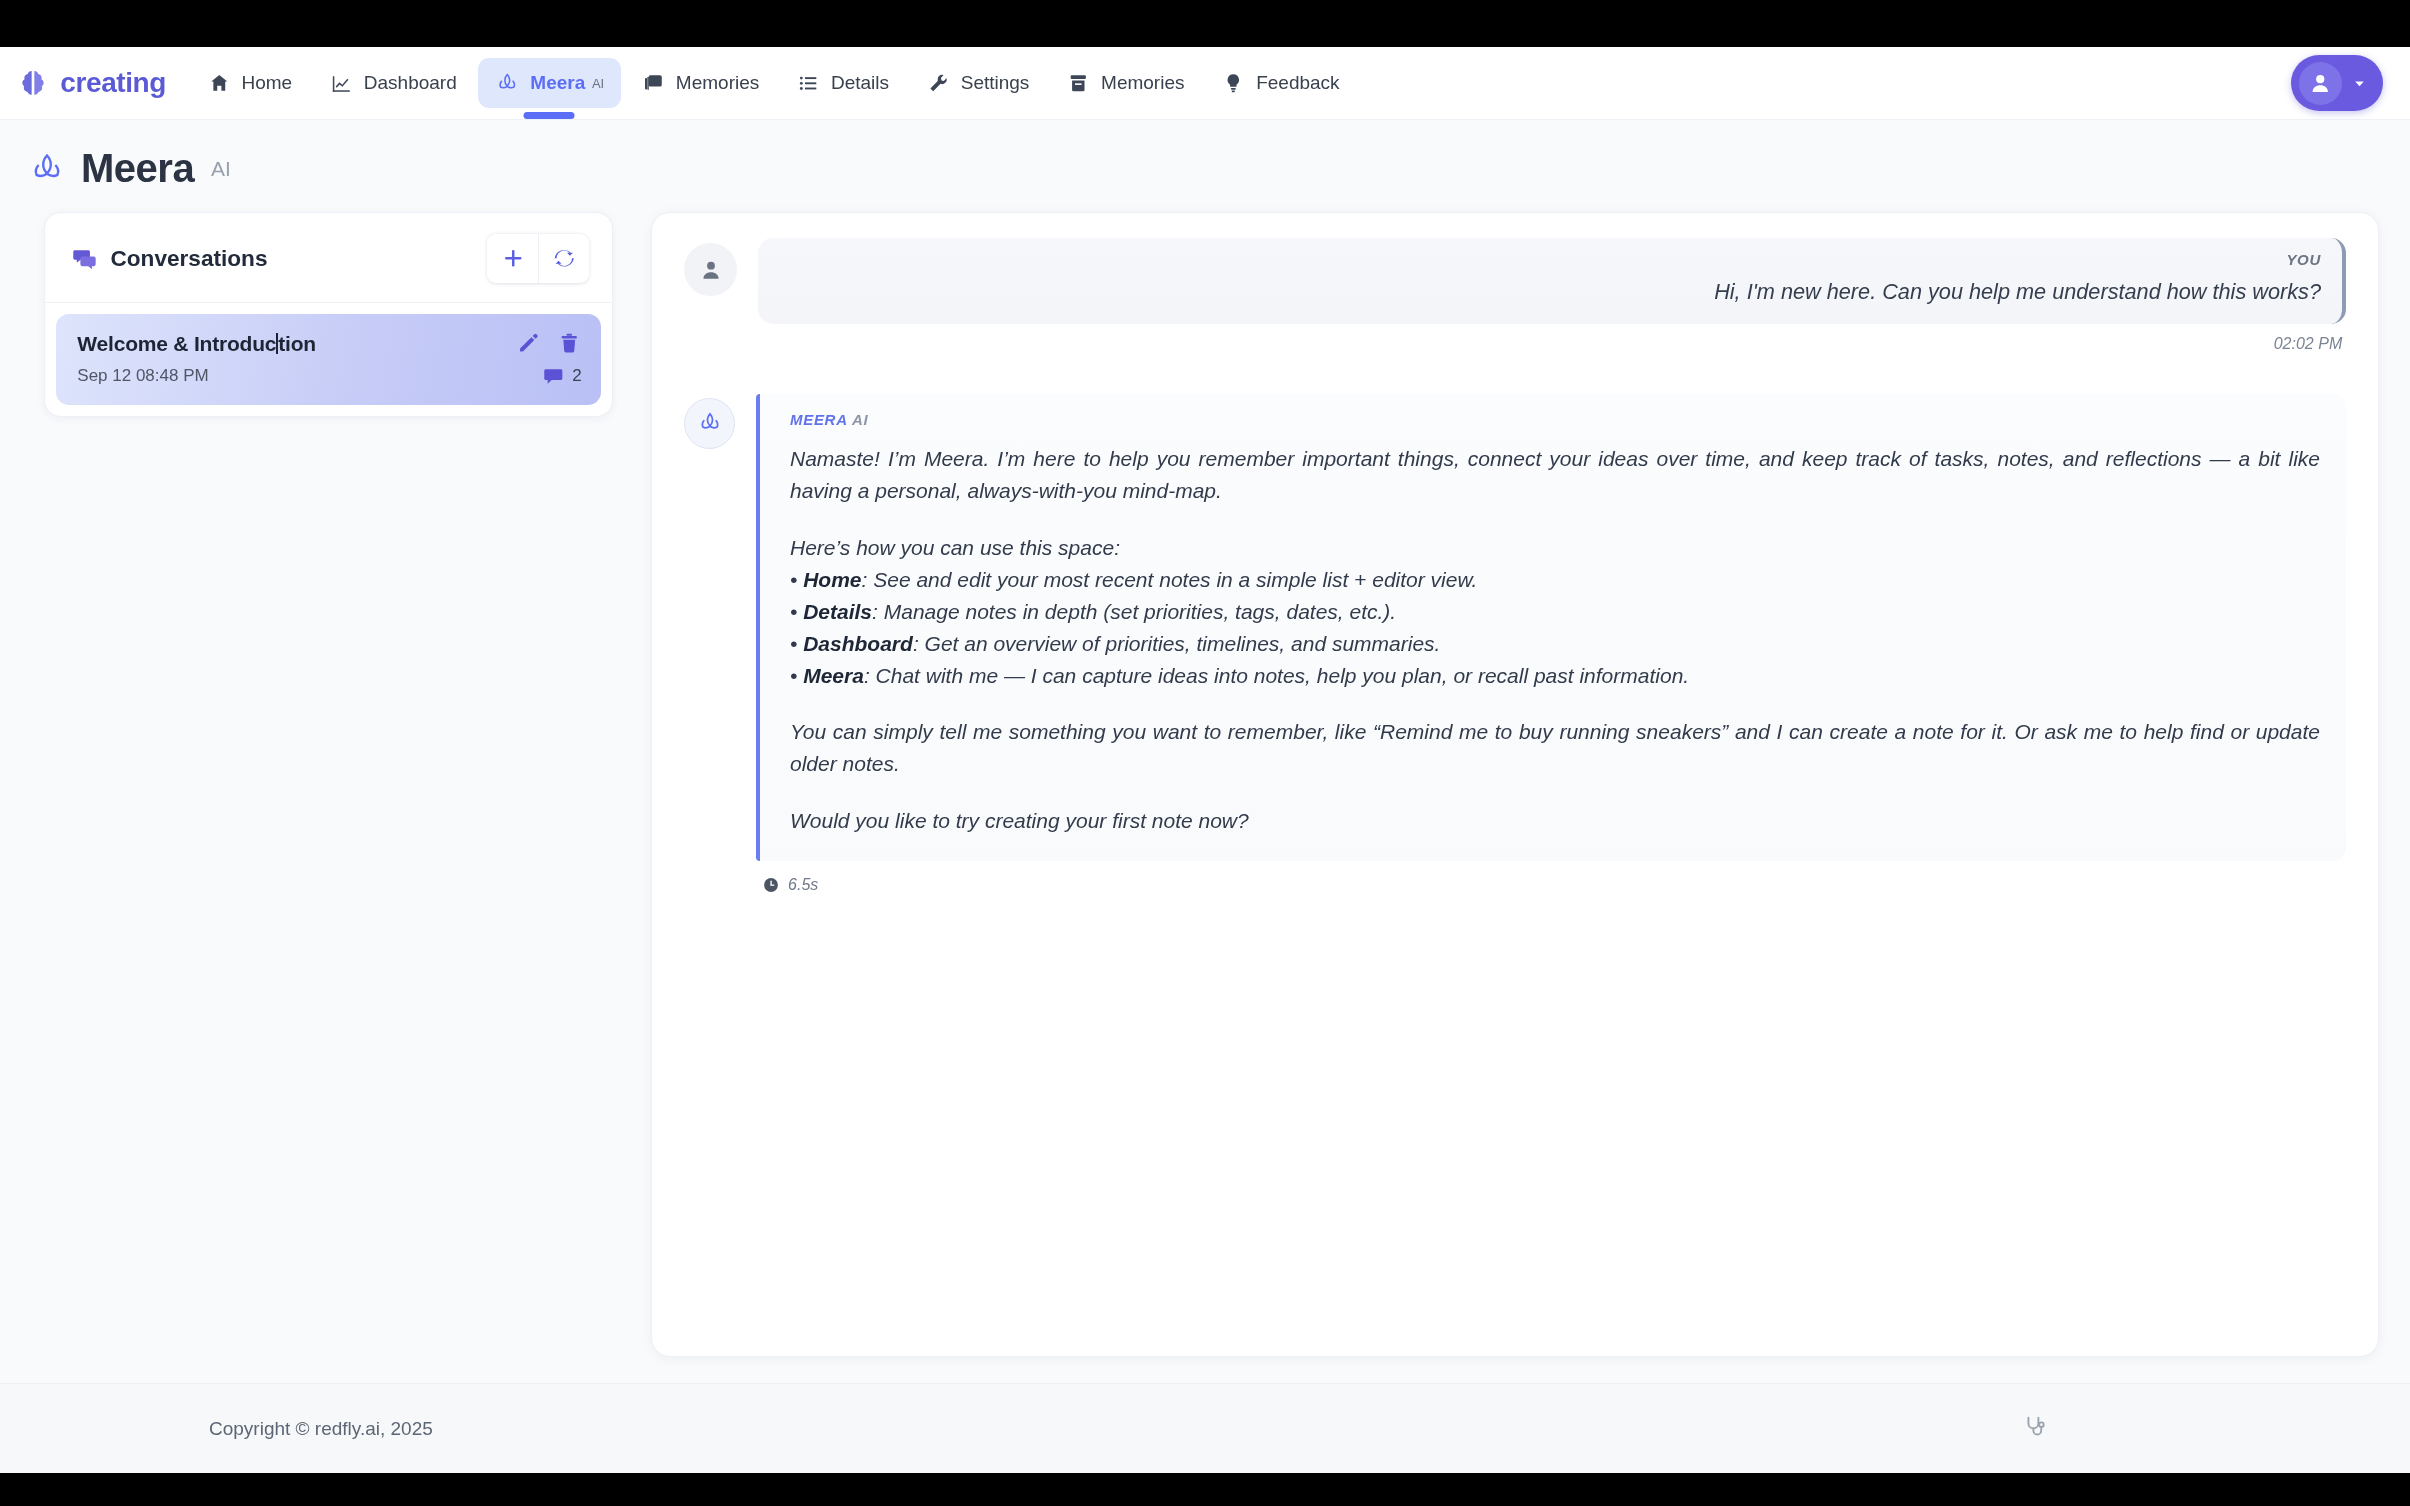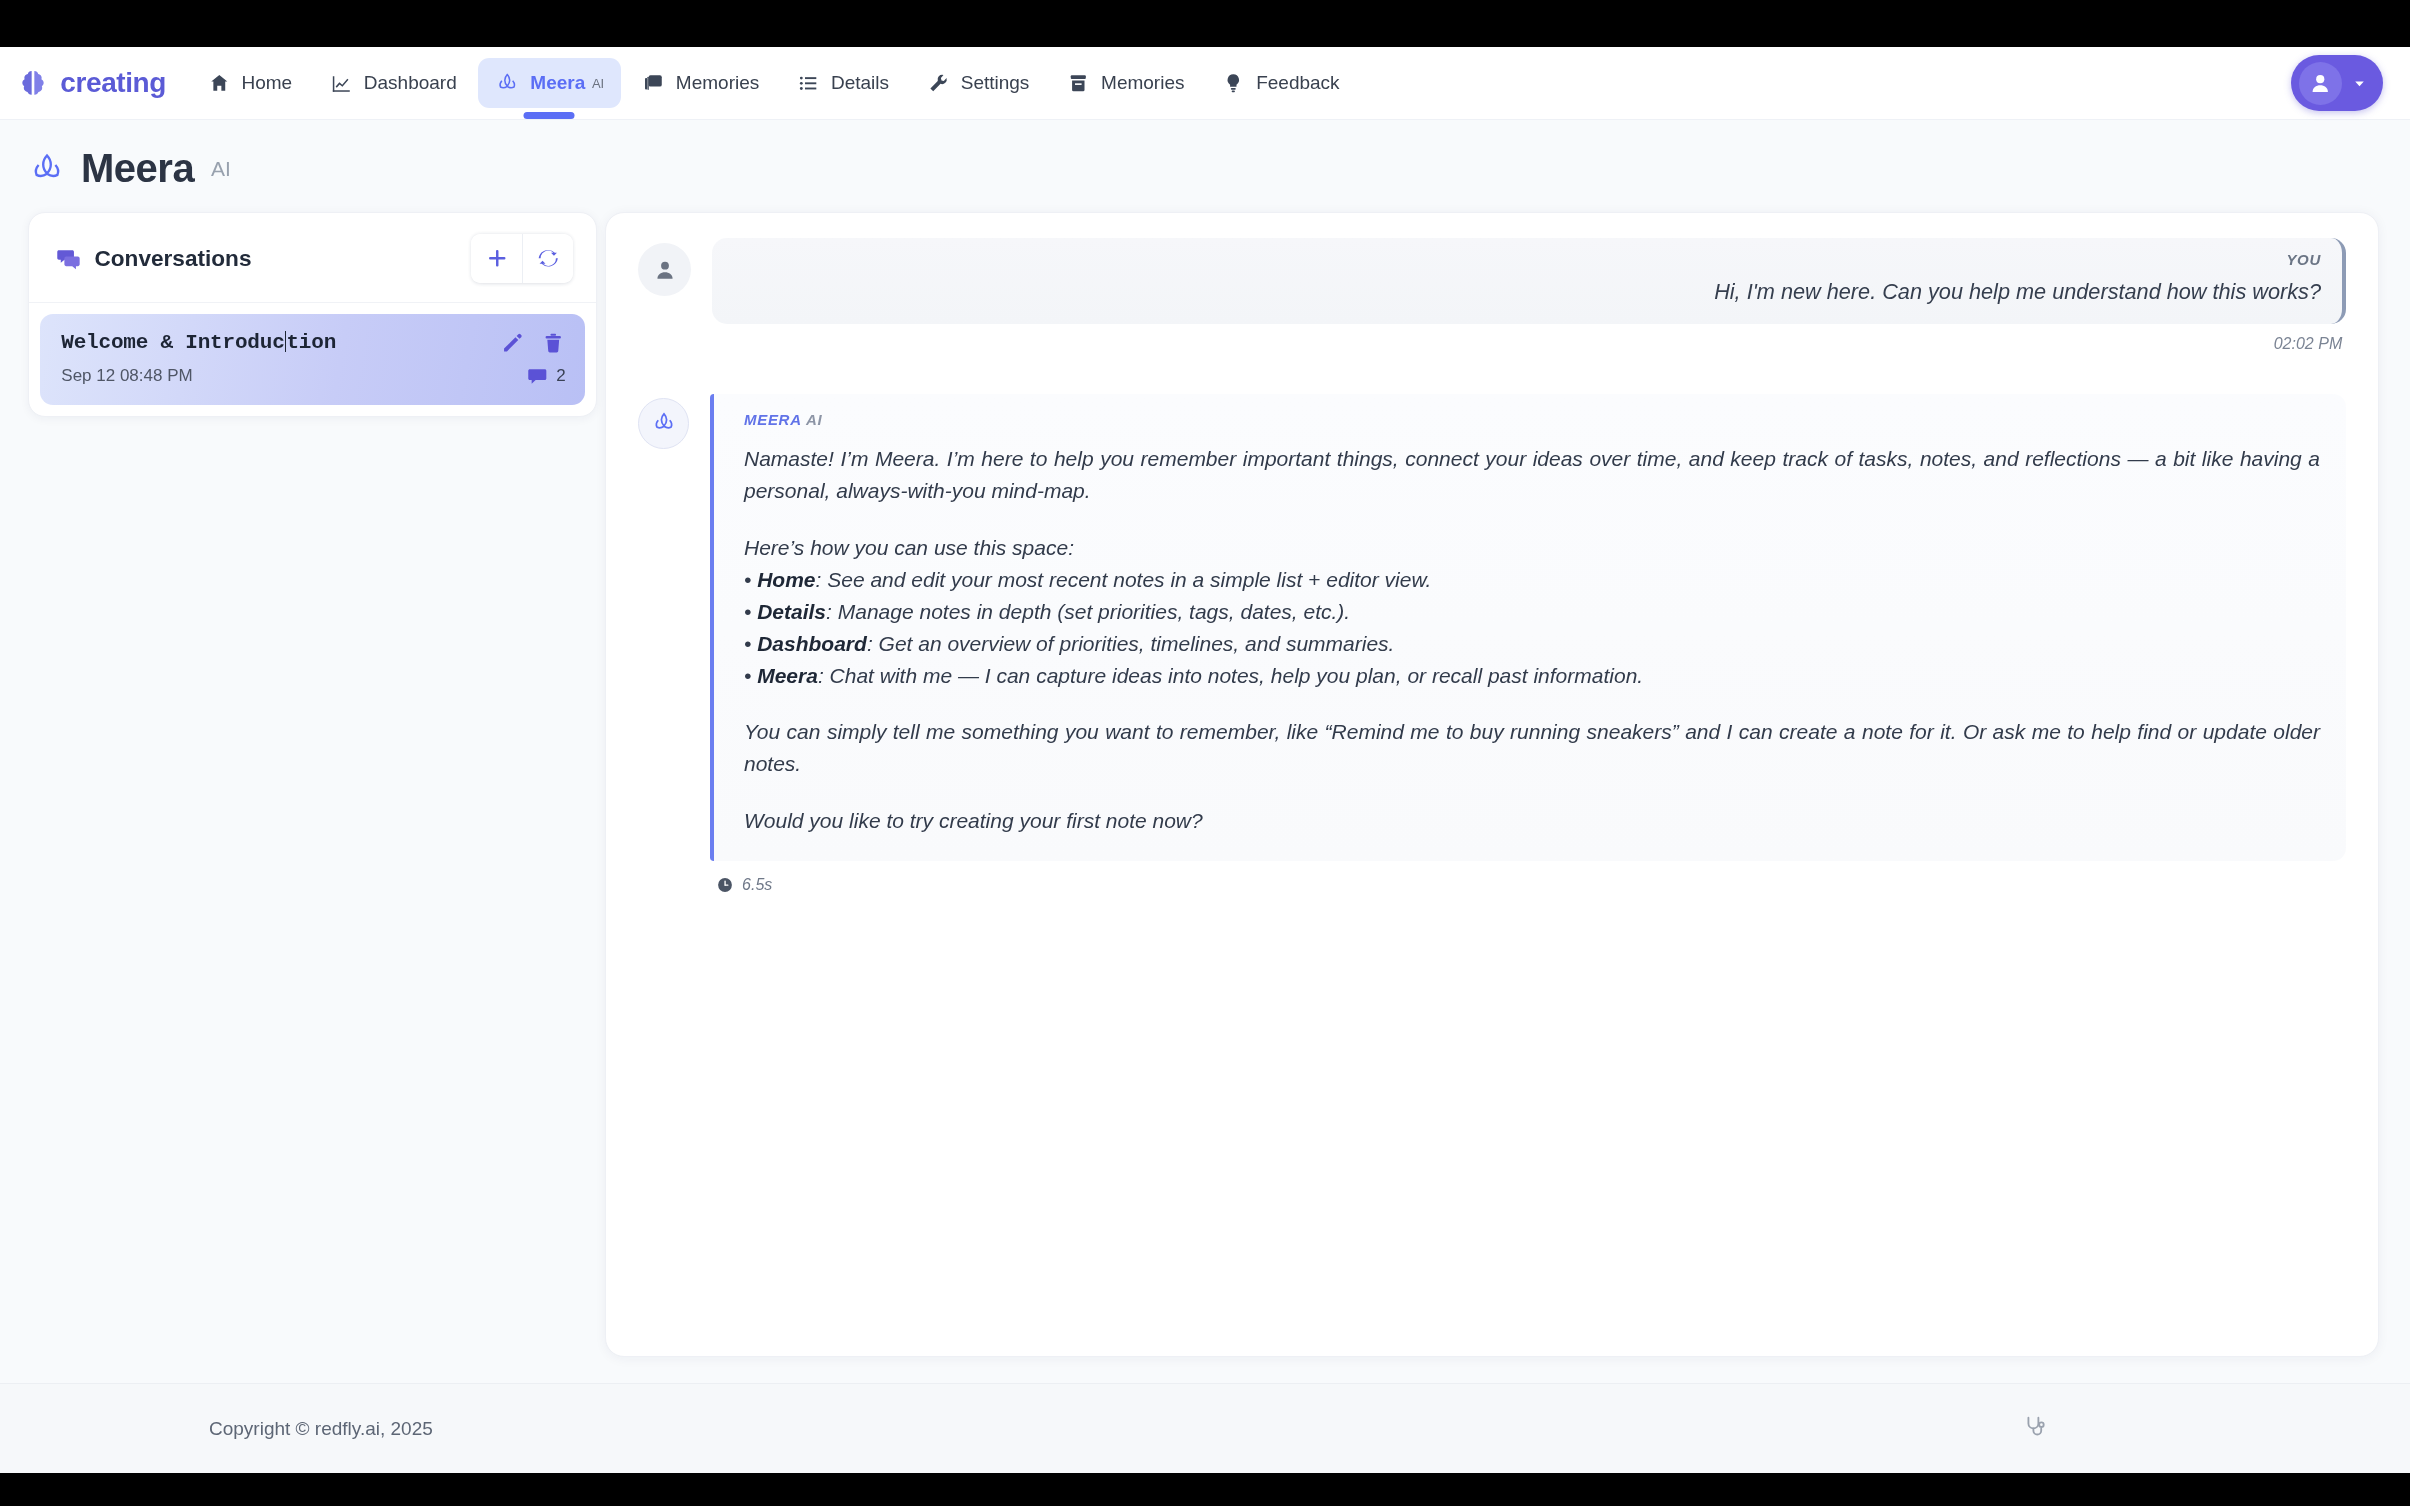--- a/index.html
+++ b/index.html
@@ -63,21 +63,21 @@
 
   
   .page-head {
     display: flex; align-items: center; gap: 15px;
     padding: 26px 0 21px 28px;
   }
   .page-title { font-size: 40px; font-weight: 600; color: #2c3444; letter-spacing: -0.5px; }
   .page-title-sub { font-size: 21px; color: #98a1ae; font-weight: 400; margin-left: 1.9px; }
 
   
-  .content { flex: 1; display: flex; gap: 8px; padding: 0 32px 0 28px; min-height: 0; }
+  .content { flex: 1; display: flex; gap: 38px; padding: 0 32px 0 44px; min-height: 0; }
 
   
   .convo-panel {
     width: 569px; flex: 0 0 569px;
     background: #ffffff; border-radius: 17px;
     border: 0.9px solid #eef0f5;
     box-shadow: 0 1.9px 9.4px rgba(20,30,70,0.05);
     align-self: flex-start;
     overflow: hidden;
   }
@@ -101,21 +101,21 @@
   }
   .icon-btn + .icon-btn { border-left: 0.9px solid #eceff4; }
 
   .convo-list { padding: 11.3px; }
   .convo-item {
     border-radius: 13px;
     padding: 15px 19px 17px 21px;
     background: linear-gradient(100deg, #dde4fb 0%, #c7ccf7 55%, #b9c0f5 100%);
     position: relative; cursor: pointer;
   }
-  .convo-item-row1 { display: flex; align-items: center; font-family: Liberation Mono, monospace; }
+  .convo-item-row1 { display: flex; align-items: flex-end; }
   .convo-item-title {
     font-size: 21px; font-weight: 700; color: #1d2535; letter-spacing: -0.2px;
     position: relative;
   }
   .caret {
     display:inline-block; width:1.9px; height:21px; background:#1d2535;
     vertical-align:-3.8px; margin:0 0px;
   }
   .convo-item-actions { margin-left: auto; display: flex; align-items: center; gap: 17px; padding-top: 1.9px;}
   .convo-item-row2 { display: flex; align-items: center; margin-top: 9.4px; }

